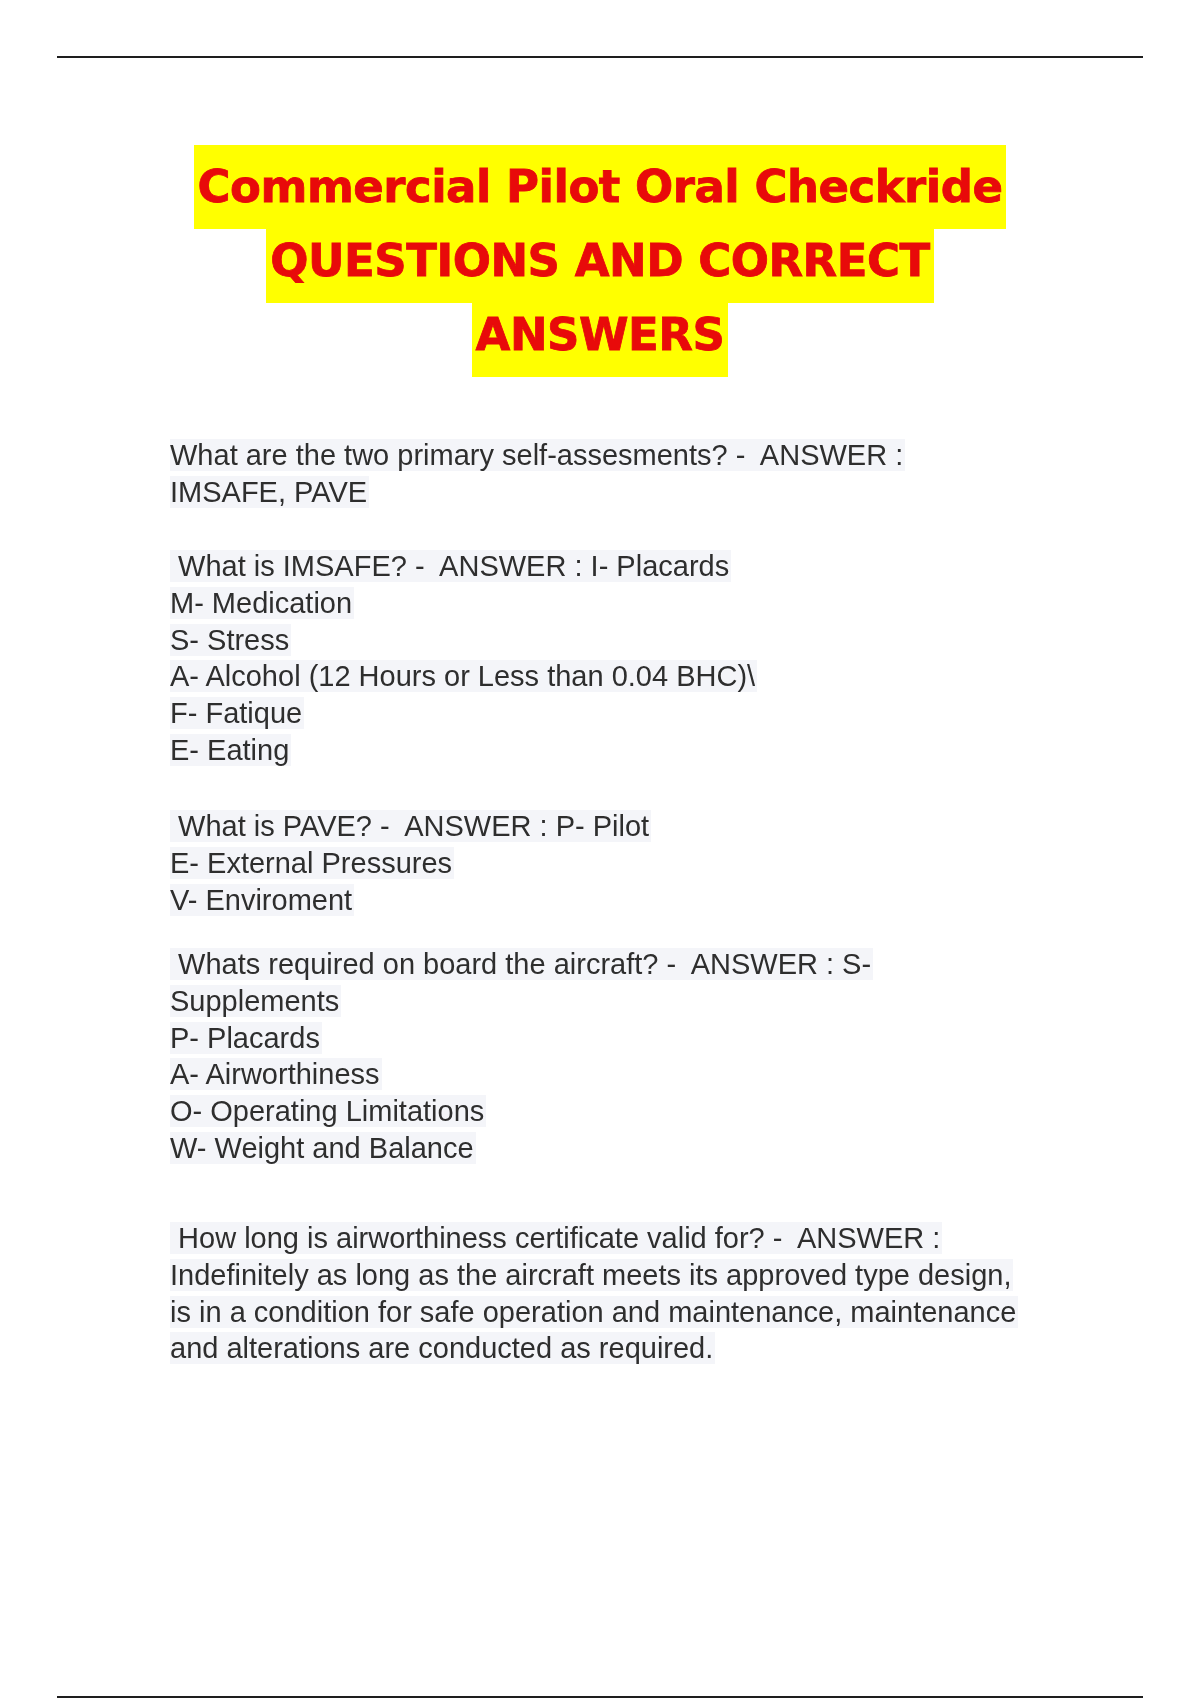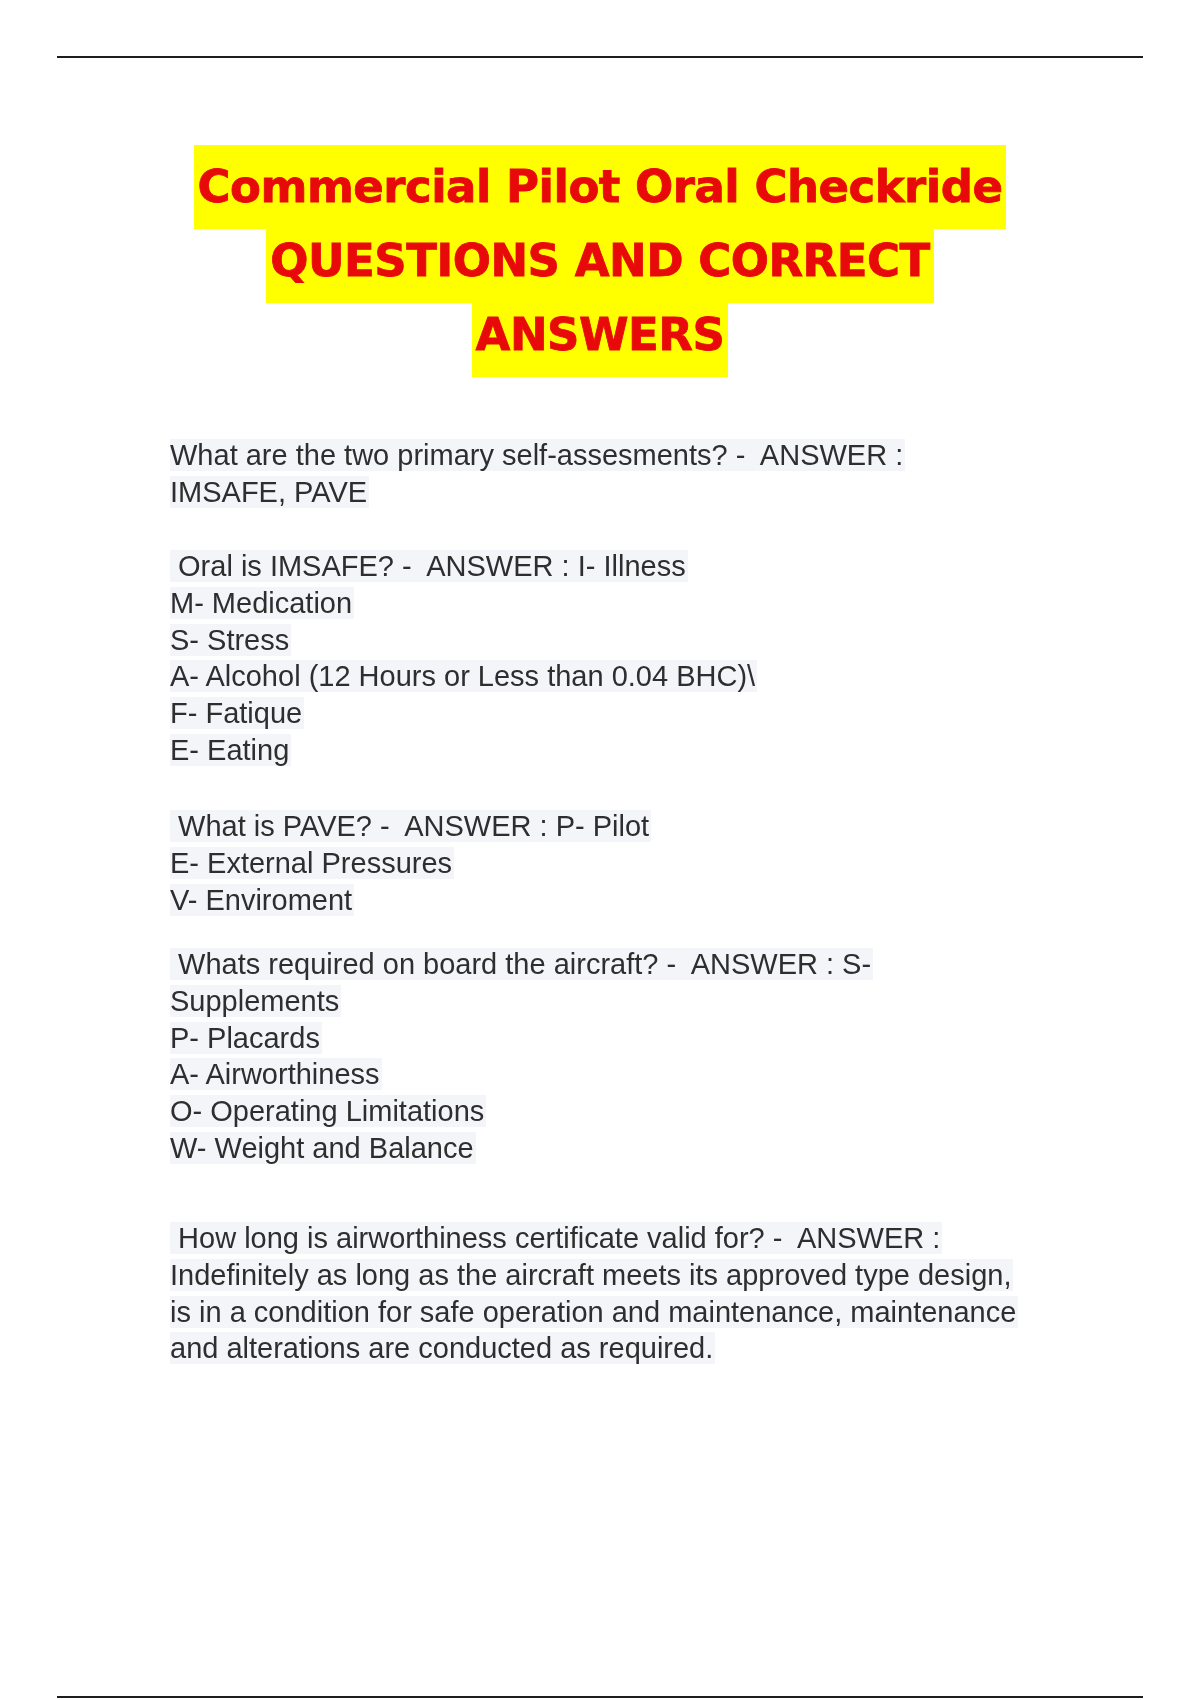--- a/index.html
+++ b/index.html
@@ -30,21 +30,21 @@
   <div class="title-line"><span>QUESTIONS AND CORRECT</span></div>
   <div class="title-line"><span>ANSWERS</span></div>
 </div>
 
 <div class="qa" style="top:437px;">
   <div class="line"><span>What are the two primary self-assesments? -  ANSWER :</span></div>
   <div class="line"><span>IMSAFE, PAVE</span></div>
 </div>
 
 <div class="qa" style="top:548px;">
-  <div class="line"><span> Oral is IMSAFE? -  ANSWER : I- Illness</span></div>
+  <div class="line"><span> What is IMSAFE? -  ANSWER : I- Placards</span></div>
   <div class="line"><span>M- Medication</span></div>
   <div class="line"><span>S- Stress</span></div>
   <div class="line"><span>A- Alcohol (12 Hours or Less than 0.04 BHC)\</span></div>
   <div class="line"><span>F- Fatique</span></div>
   <div class="line"><span>E- Eating</span></div>
 </div>
 
 <div class="qa" style="top:808px;">
   <div class="line"><span> What is PAVE? -  ANSWER : P- Pilot</span></div>
   <div class="line"><span>E- External Pressures</span></div>

